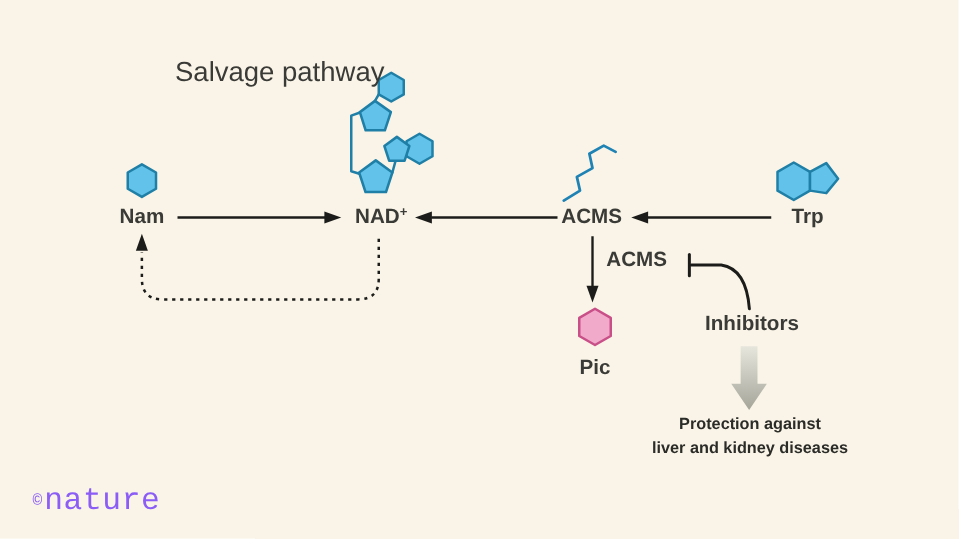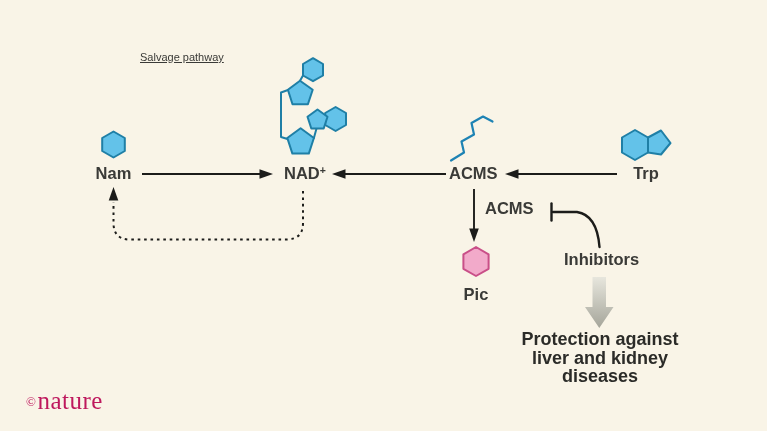--- a/index.html
+++ b/index.html
@@ -3,37 +3,37 @@
 <meta charset="utf-8">
 <style>
   html,body{margin:0;padding:0;background:#fff;}
   .canvas{
     position:relative;width:767px;height:431px;
     background:#F9F4E7;overflow:hidden;
     font-family:"Liberation Sans",sans-serif;color:#3A3A37;
   }
   .diagram-svg{position:absolute;left:0;top:0;}
   .label{position:absolute;font-size:16.5px;line-height:18px;white-space:nowrap;font-weight:bold;}
-  .title{position:absolute;font-size:11px;line-height:19px;white-space:nowrap;text-decoration:underline;}
+  .title{position:absolute;font-size:22px;line-height:19px;white-space:nowrap;}
   .italic{font-style:italic;}
   .sup{font-size:10.5px;position:relative;top:-5.5px;}
   .centered{text-align:center;white-space:normal;}
   .consuming{
     position:absolute;left:108px;top:256px;width:200px;
     font-size:16px;line-height:18.5px;text-align:center;
   }
   .consuming .dash-part{margin-left:3px;}
   .protection{
     position:absolute;left:492px;top:330px;width:216px;
-    font-size:18px;line-height:18.5px;font-weight:bold;color:#2B2B28;
+    font-size:13px;line-height:18.5px;font-weight:bold;color:#2B2B28;
     text-align:center;
   }
   .nature-logo{
     position:absolute;left:26px;top:388px;
-    font-family:Liberation Serif, serif;color:#be185d;
+    font-family:Liberation Mono, monospace;color:#8b5cf6;
     font-size:25px;line-height:26px;letter-spacing:0.5px;
   }
   .nature-logo .copy{font-size:13px;position:relative;top:-3px;margin-right:1px;}
 </style>
 </head>
 <body>
 
 <div class="canvas">
 
   <svg class="diagram-svg" width="767" height="431" viewBox="0 0 767 431">

